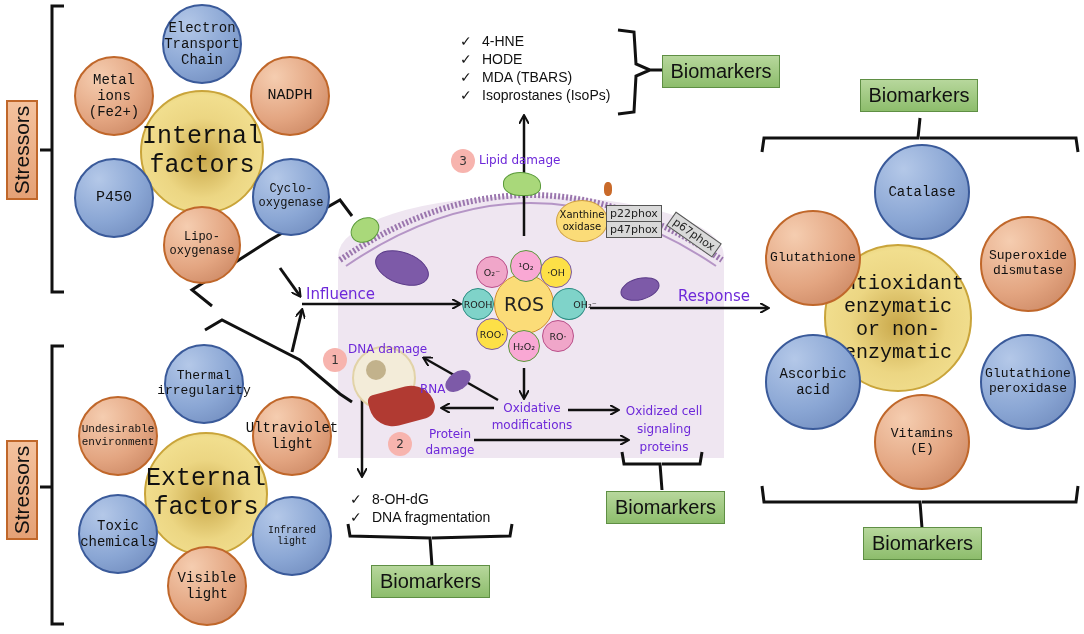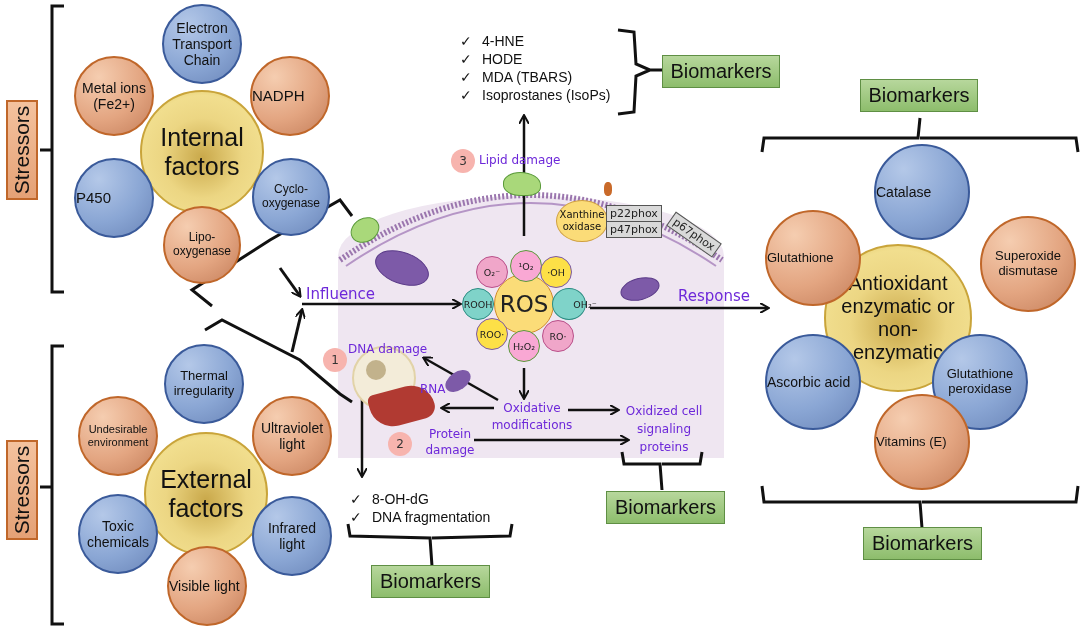--- a/index.html
+++ b/index.html
@@ -1,19 +1,19 @@
 <!DOCTYPE html>
 <html><head>
 <meta charset="utf-8">
 <style>
   html, body { margin: 0; padding: 0; background: #ffffff; }
   body { width: 1084px; height: 634px; position: relative; overflow: hidden; font-family: "Liberation Sans", sans-serif; color: #111; }
   .abs { position: absolute; }
   svg.lines { position: absolute; left: 0; top: 0; width: 1084px; height: 634px; }
-  .circle { position: absolute; border-radius: 50%; display: flex; align-items: center; text-align: center; box-sizing: border-box; line-height: 1.15; color: #111; font-family: Liberation Sans, sans-serif; }
+  .circle { position: absolute; border-radius: 50%; display: flex; align-items: center; justify-content: center; text-align: center; box-sizing: border-box; line-height: 1.15; color: #111; font-family: Liberation Mono, monospace; }
   .blue { background: radial-gradient(circle at 30% 25%, #b4c8e8 0%, #8aa6d4 55%, #6a85b8 100%); border: 2px solid #3a5a9a; }
   .orange { background: radial-gradient(circle at 30% 25%, #f5cdb0 0%, #e3a581 55%, #c47e5a 100%); border: 2px solid #c0672a; }
   .gold { background: radial-gradient(circle at 50% 55%, #c9a84a 0%, #ecd683 45%, #f1de8e 70%, #d8b94c 100%); border: 2px solid #c9a43a; }
   .stressor { position: absolute; background: linear-gradient(#f4c29e, #e4a176); border: 2px solid #c0672a; display: flex; align-items: center; justify-content: center; box-sizing: border-box; }
   .stressor span { transform: rotate(-90deg); white-space: nowrap; font-size: 21px; color: #111; }
   .bio { position: absolute; background: linear-gradient(#b7d79c, #8dbd6c); border: 1.5px solid #5f8f44; display: flex; align-items: center; justify-content: center; font-size: 20px; box-sizing: border-box; color: #111; }
   .cell { position: absolute; background: #efe6f1; }
   .ros-sm { position: absolute; border-radius: 50%; display: flex; align-items: center; justify-content: center; font-size: 9.5px; box-sizing: border-box; font-family: "DejaVu Sans", sans-serif; color: #222; }
   .pink { background: #f0a6c9; border: 1.5px solid #b9508a; }
   .green { background: #f9a8d4; border: 1.5px solid #5a9a3a; }
@@ -110,21 +110,21 @@
 
 <div class="circle gold" style="left:144px;top:432px;width:124px;height:124px;font-size:25px;">
     <span>External factors</span>
   </div>
 <div class="circle blue" style="left:164px;top:344px;width:80px;height:80px;font-size:13px;">
     <span>Thermal irregularity</span>
   </div>
 <div class="circle orange" style="left:252px;top:396px;width:80px;height:80px;font-size:14px;">
     <span>Ultraviolet light</span>
   </div>
-<div class="circle blue" style="left:252px;top:496px;width:80px;height:80px;font-size:14px;">
+<div class="circle blue" style="left:252px;top:496px;width:80px;height:80px;font-size:10px;">
     <span>Infrared light</span>
   </div>
 <div class="circle orange" style="left:167px;top:546px;width:80px;height:80px;font-size:14px;">
     <span>Visible light</span>
   </div>
 <div class="circle blue" style="left:78px;top:494px;width:80px;height:80px;font-size:14px;">
     <span>Toxic chemicals</span>
   </div>
 <div class="circle orange" style="left:78px;top:396px;width:80px;height:80px;font-size:11px;">
     <span>Undesirable environment</span>
@@ -150,21 +150,21 @@
 <div class="abs" style="left:620px;top:278px;width:38px;height:20px;background:#7d5aa8;border:1.5px solid #5a3a88;border-radius:50%;transform:rotate(-15deg);"></div>
 <div class="abs" style="left:604px;top:182px;width:8px;height:14px;background:#c96a2a;border-radius:40%;"></div>
 
 <div class="abs" style="left:556px;top:200px;width:50px;height:40px;background:#fbdc78;border:1.5px solid #d0a040;border-radius:50%;display:flex;align-items:center;justify-content:center;text-align:center;font-size:10px;line-height:1.2;font-family:'DejaVu Sans',sans-serif;">
     <span>Xanthine oxidase</span>
   </div>
 <div class="phox" style="left:606px;top:205px;">p22phox</div>
 <div class="phox" style="left:606px;top:221px;">p47phox</div>
 <div class="phox" style="left:666px;top:226px;transform:rotate(35deg);">p67phox</div>
 
-<div class="ros-sm yellow" style="left:494px;top:274px;width:60px;height:60px;font-size:23px;">ROS</div>
+<div class="ros-sm yellow" style="left:494px;top:274px;width:60px;height:60px;font-size:19px;">ROS</div>
 <div class="ros-sm green" style="left:510px;top:250px;width:32px;height:32px;">¹O₂</div>
 <div class="ros-sm lav" style="left:540px;top:256px;width:32px;height:32px;">·OH</div>
 <div class="ros-sm teal" style="left:552px;top:288px;width:32px;height:32px;padding-left:32px;">OH₂⁻</div>
 <div class="ros-sm pink" style="left:542px;top:320px;width:32px;height:32px;">RO·</div>
 <div class="ros-sm green" style="left:508px;top:330px;width:32px;height:32px;">H₂O₂</div>
 <div class="ros-sm lav" style="left:476px;top:318px;width:32px;height:32px;">ROO·</div>
 <div class="ros-sm teal" style="left:462px;top:288px;width:32px;height:32px;">ROOH</div>
 <div class="ros-sm pink" style="left:476px;top:256px;width:32px;height:32px;">O₂⁻</div>
 
 <div class="abs" style="left:352px;top:346px;width:60px;height:60px;background:#f3ecd9;border:2px solid #e2d3a8;border-radius:50%;"></div>
@@ -190,21 +190,21 @@
 <div class="bio" style="left:863px;top:527px;width:119px;height:33px;">Biomarkers</div>
 <div class="circle gold" style="left:824px;top:244px;width:148px;height:148px;font-size:20px;padding:8px;">
     <span>Antioxidant enzymatic or non-enzymatic</span>
   </div>
 <div class="circle blue" style="left:874px;top:144px;width:96px;height:96px;font-size:14px;">
     <span>Catalase</span>
   </div>
 <div class="circle orange" style="left:980px;top:216px;width:96px;height:96px;font-size:13px;">
     <span>Superoxide dismutase</span>
   </div>
-<div class="circle blue" style="left:932px;top:334px;width:96px;height:96px;font-size:13px;">
+<div class="circle blue" style="left:980px;top:334px;width:96px;height:96px;font-size:13px;">
     <span>Glutathione peroxidase</span>
   </div>
 <div class="circle orange" style="left:874px;top:394px;width:96px;height:96px;font-size:13px;">
     <span>Vitamins (E)</span>
   </div>
 <div class="circle blue" style="left:765px;top:334px;width:96px;height:96px;font-size:14px;">
     <span>Ascorbic acid</span>
   </div>
 <div class="circle orange" style="left:765px;top:210px;width:96px;height:96px;font-size:13px;">
     <span>Glutathione</span>

